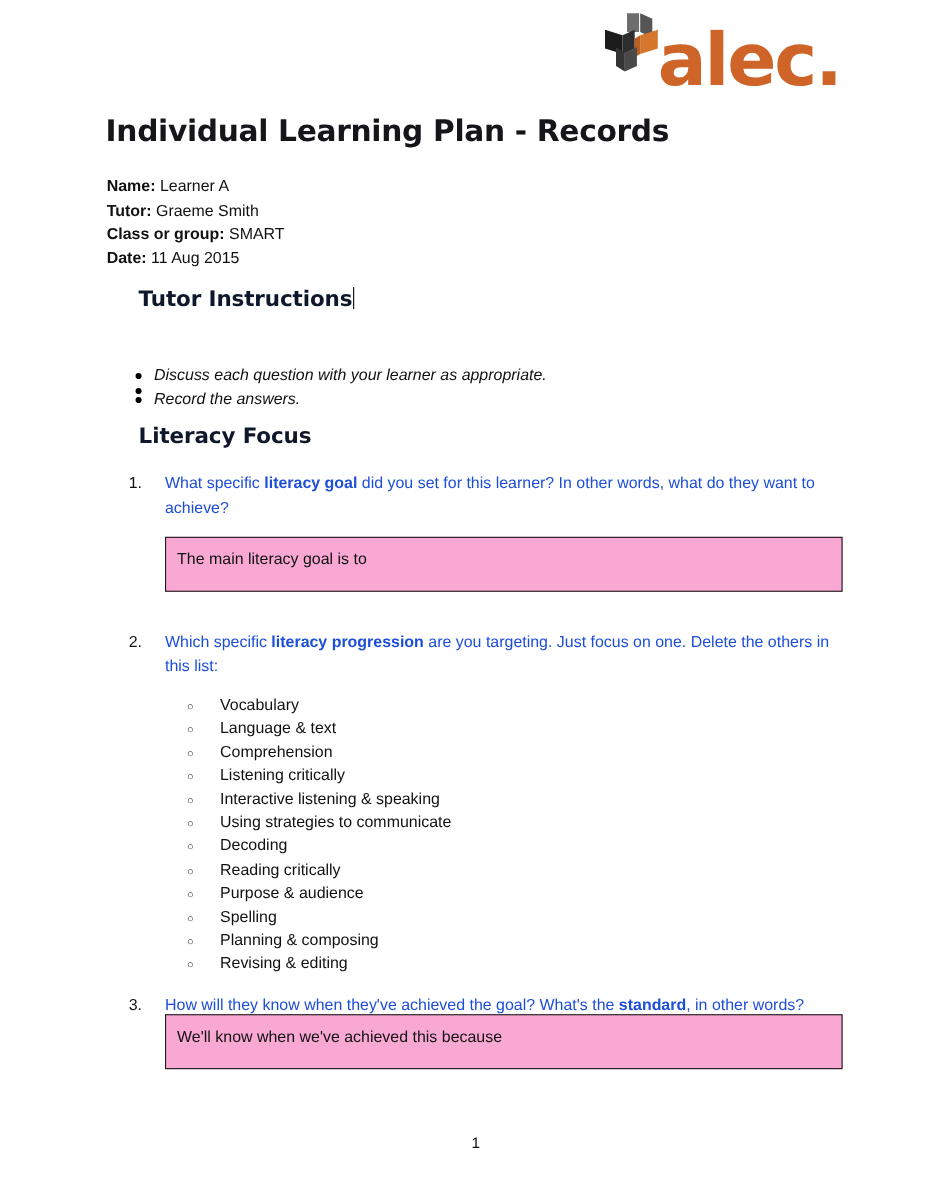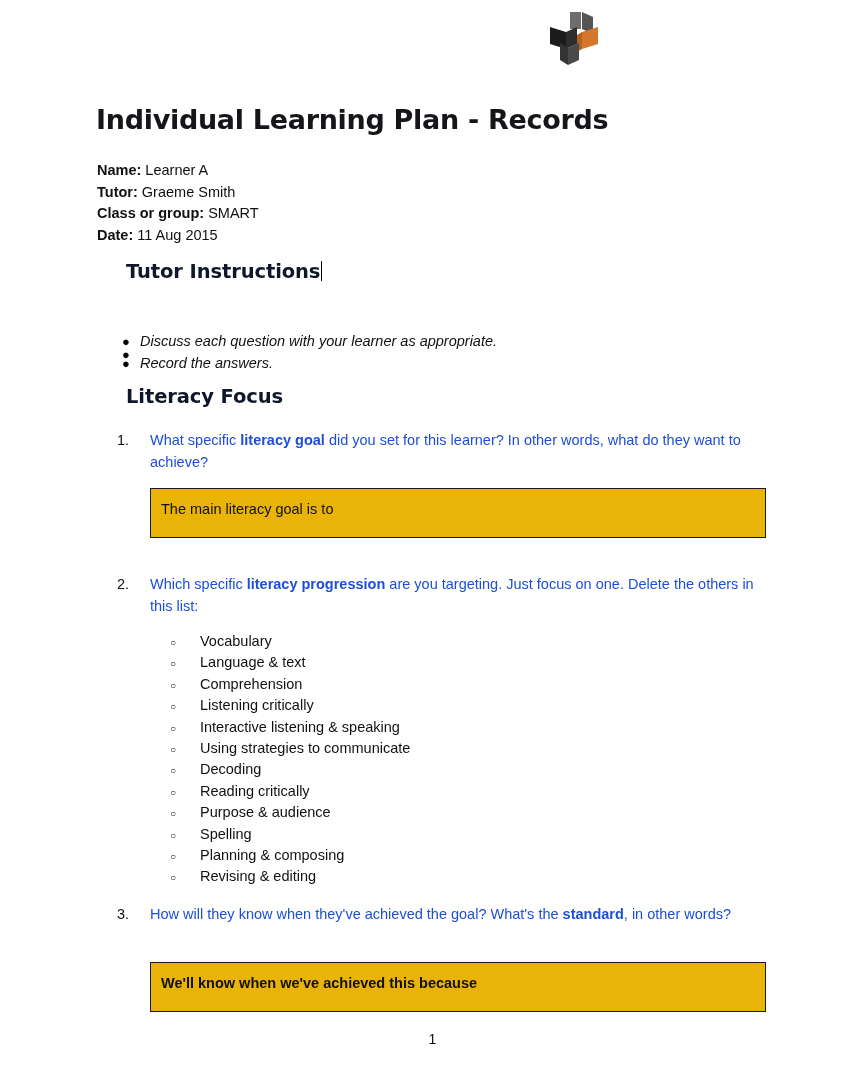--- a/index.html
+++ b/index.html
@@ -171,33 +171,33 @@
     color: #111;
   }
 
   
   .answer-box {
     position: absolute;
     left: 150px;
     width: 616px;
     height: 50px;
     border: 1.4px solid #1a1a1a;
-    background: #eab308;
+    background: #f9a8d4;
     box-sizing: border-box;
   }
   .answer-box .ph {
     position: absolute;
     left: 10px;
     top: 12px;
     font-size: 14.5px;
     color: #111;
     white-space: nowrap;
   }
   .box1 { top: 488px; }
-  .box2 { top: 962px; font-weight: bold; }
+  .box2 { top: 922px; }
 
   
   .page-number {
     position: absolute;
     left: 0;
     right: 0;
     top: 1031px;
     text-align: center;
     font-size: 14px;
     color: #111;
@@ -216,20 +216,21 @@
 
       <polygon points="4,17 20,22 20,39 4,34" fill="#1c1c1c"></polygon>
       <polygon points="20,22 31,17 31,34 20,39" fill="#2d2d2d"></polygon>
 
       <polygon points="36,22 52,17 52,34 36,39" fill="#d4762c"></polygon>
       <polygon points="31,25 36,22 36,39 31,42" fill="#b85f22"></polygon>
 
       <polygon points="22,38 33,33 33,50 22,55" fill="#4a4a4a"></polygon>
       <polygon points="14,33 22,38 22,55 14,50" fill="#343434"></polygon>
     </svg>
+    <div class="logo-word">alec.</div>
   </div>
 
   <div class="doc-title">Individual Learning Plan - Records</div>
 
   <div class="meta">
     <div>
       <span class="k">Name:</span>
       <span>Learner A</span>
     </div>
     <div>

